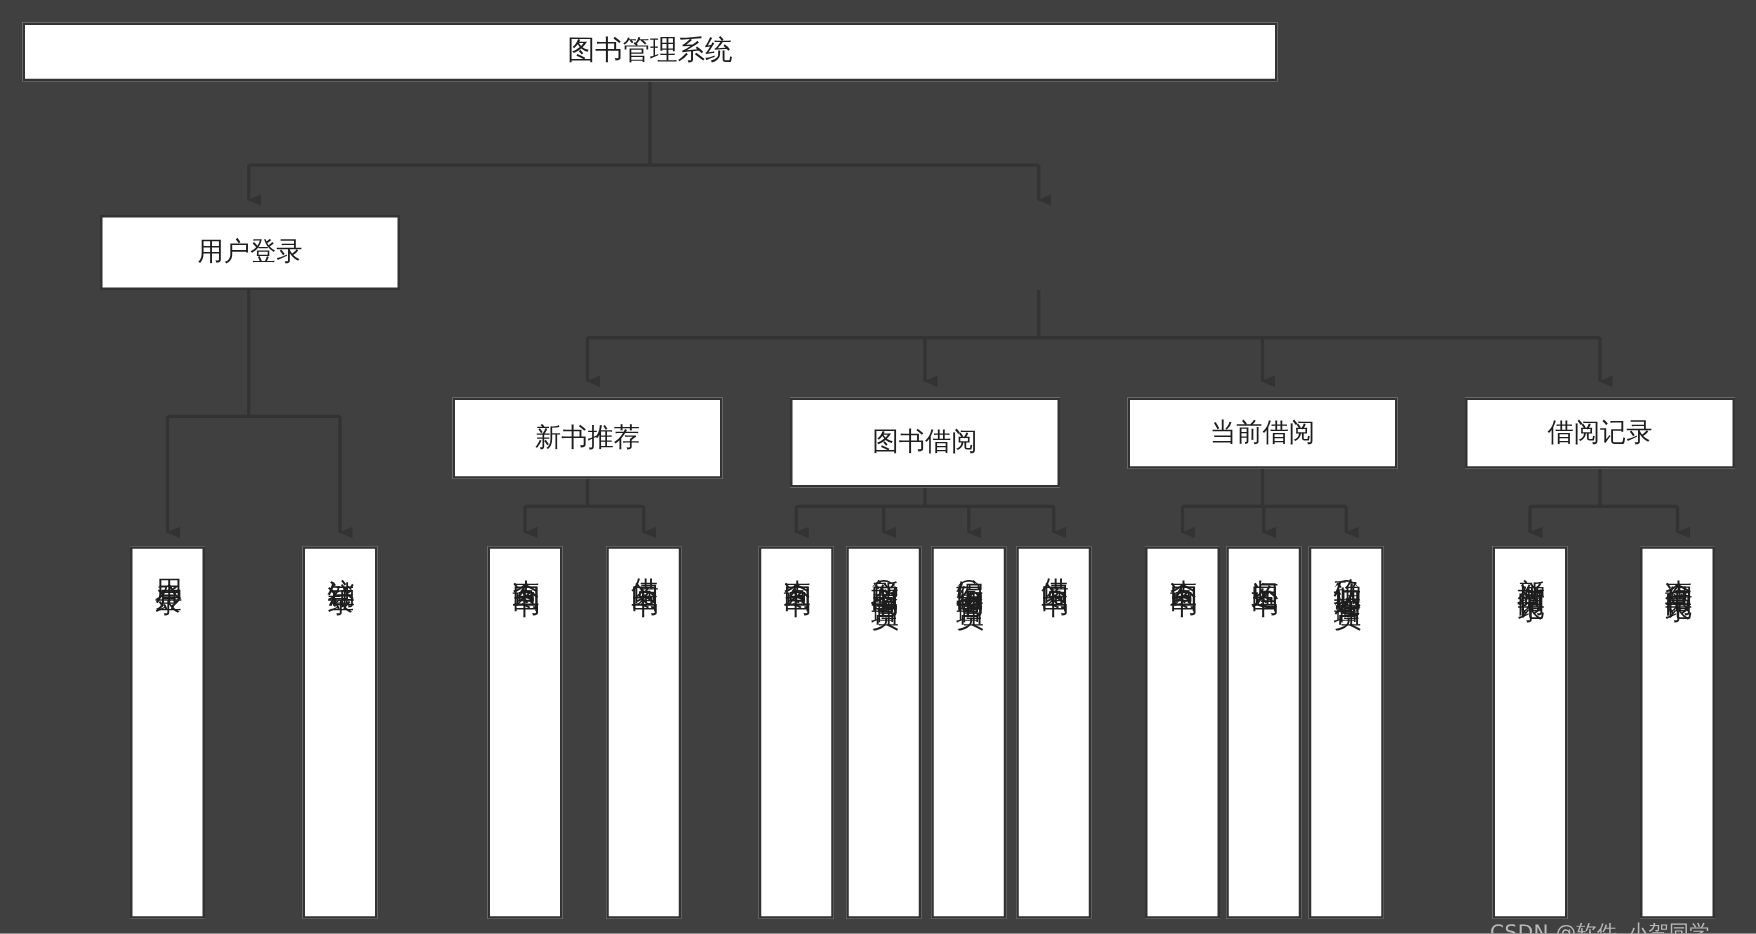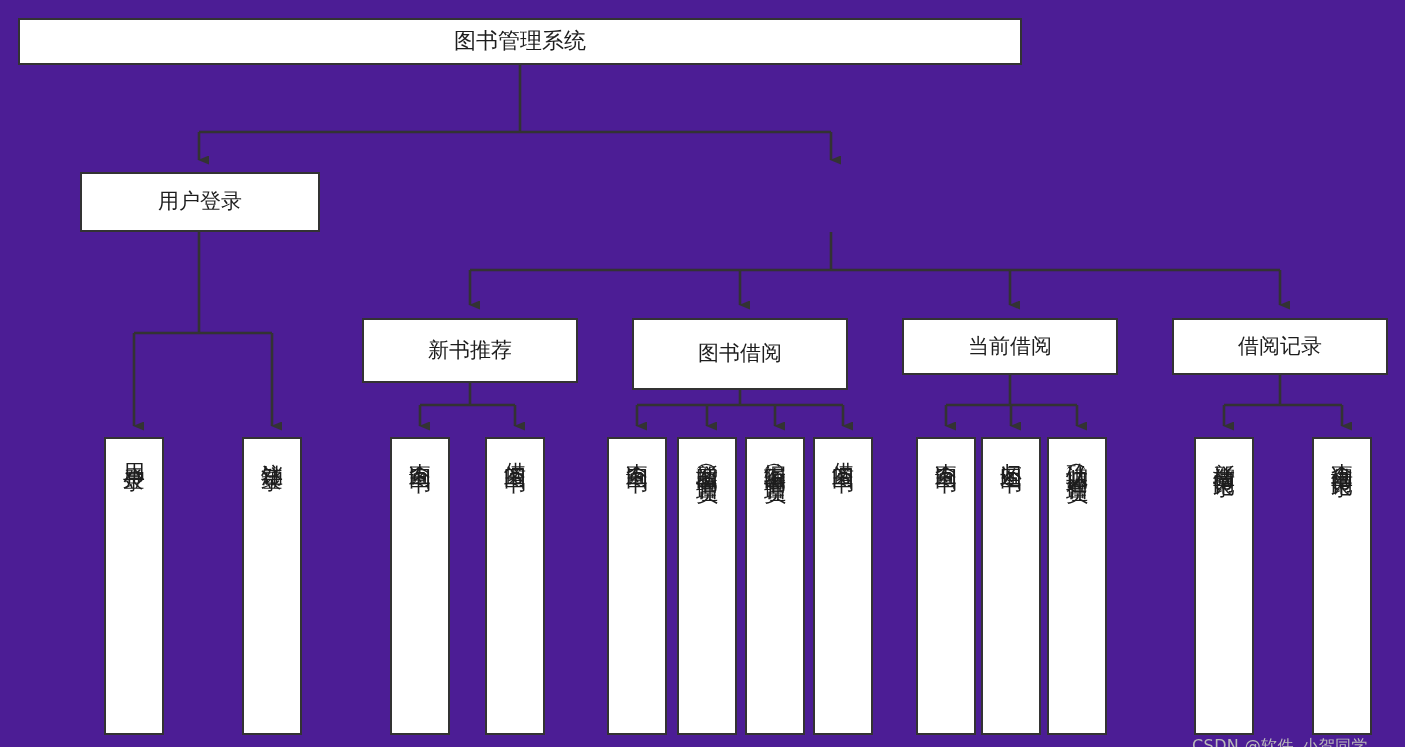--- a/index.html
+++ b/index.html
@@ -8,21 +8,21 @@
     padding: 0;
     background: #ffffff;
   }
   body {
     font-family: "DejaVu Sans", "Liberation Sans", sans-serif;
   }
   #diagram-canvas {
     position: relative;
     width: 1405px;
     height: 747px;
-    background: #4c1d95;
+    background: #404040;
     overflow: hidden;
   }
   #edge-layer {
     position: absolute;
     left: 0;
     top: 0;
     width: 1405px;
     height: 747px;
     pointer-events: none;
   }

